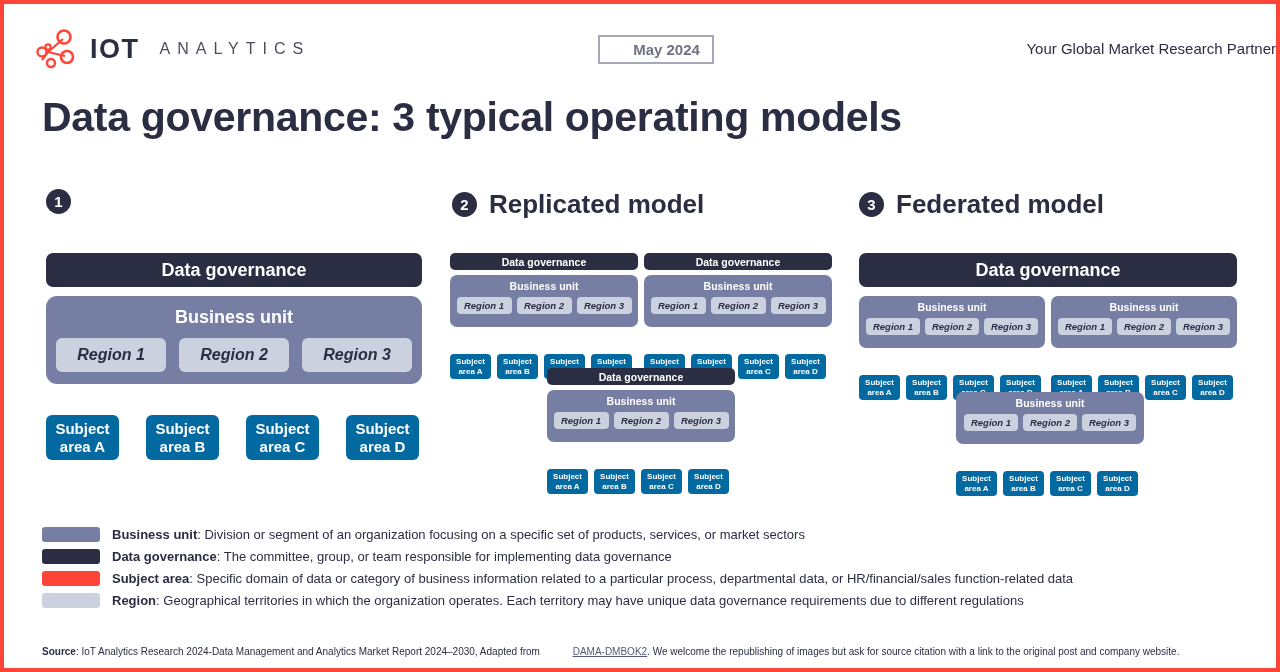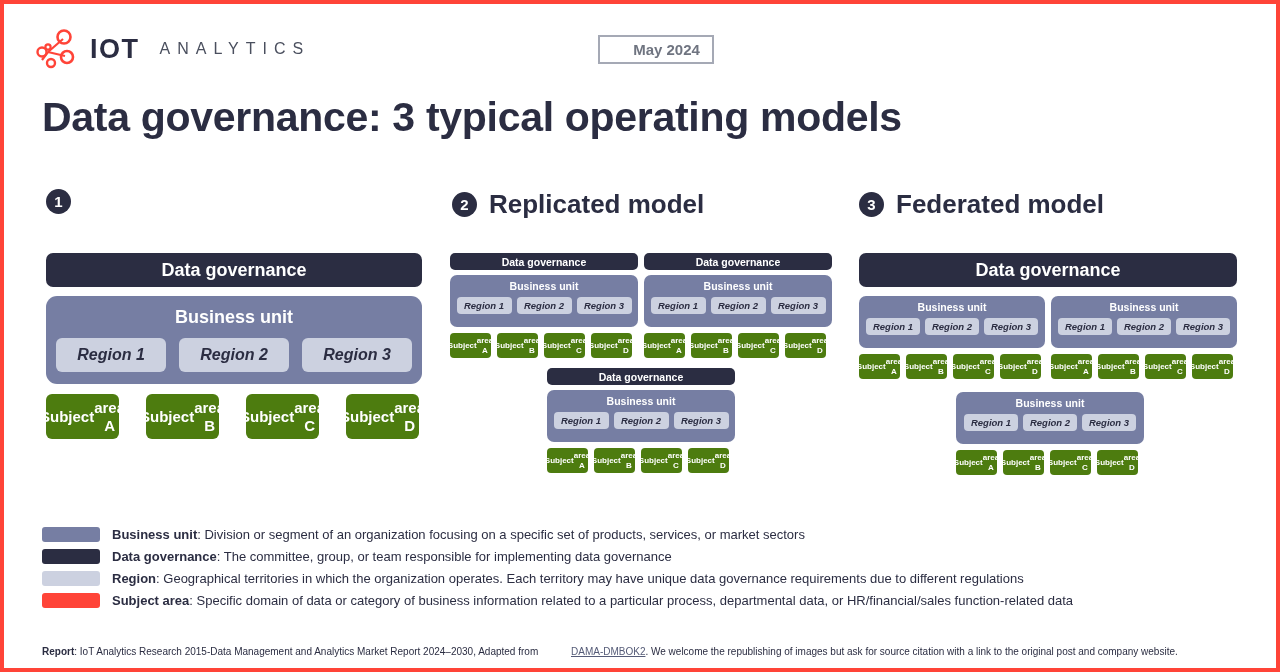--- a/index.html
+++ b/index.html
@@ -54,23 +54,23 @@
     align-items:center;
   }
   .bu-label { color:#fff; font-weight:bold; }
   .regions { display:flex; justify-content:center; }
   .region {
     background:#ccd1e0; color:#2b2d42; border-radius:5px; font-weight:bold;
     display:flex; align-items:center; justify-content:center; text-align:center;font-style:italic;
   }
   .subjects { display:flex; }
   .subject {
-    background:#4d7c0f; color:#fff; border-radius:6px; font-weight:bold;
-    display:flex; flex-direction:row; align-items:center; justify-content:center;
-    text-align:center; line-height:1.15;
+    background:#0369a1; color:#fff; border-radius:6px; font-weight:bold;
+    display:flex; flex-direction:column; align-items:center; justify-content:center;
+    text-align:center; line-height:1.15;margin-top:21px;
   }
 
   
   .m1 { position:absolute; left:42px; top:249px; width:376px; }
   .m1 .gov { height:34px; font-size:18px; }
   .m1 .bu { margin-top:9px; height:88px; border-radius:11px; padding-top:11px; }
   .m1 .bu-label { font-size:18px; }
   .m1 .regions { margin-top:10px; gap:13px; }
   .m1 .region { width:110px; height:34px; font-size:16px; border-radius:6px; }
   .m1 .subjects { margin-top:10px; gap:27px; }
@@ -131,20 +131,21 @@
           <circle cx="33" cy="29" r="6" fill="none" stroke="#ff4438" stroke-width="2.6"></circle>
           <circle cx="8" cy="24" r="4.5" fill="none" stroke="#ff4438" stroke-width="2.4"></circle>
           <circle cx="17" cy="35" r="4" fill="none" stroke="#ff4438" stroke-width="2.4"></circle>
           <circle cx="14" cy="19" r="2.6" fill="none" stroke="#ff4438" stroke-width="2.2"></circle>
         </svg>
       </span>
       <span class="logo-iot">IOT</span>
       <span class="logo-analytics">ANALYTICS</span>
     </div>
     <div class="date-badge">May 2024</div>
+    <div class="tagline">Your Global Market Research Partner</div>
   </div>
 
   <div class="main-title">Data governance: 3 typical operating models</div>
 
   <div class="model-head" id="mh1">
     <span class="badge-num">1</span>
   </div>
   <div class="model-head" id="mh2">
     <span class="badge-num">2</span>
     <span class="model-title">Replicated model</span>
@@ -371,26 +372,26 @@
   <div class="legend">
     <div class="legend-row">
       <span class="swatch" id="sw1" style="background: rgb(118, 126, 163);"></span>
       <span class="legend-text"><b>Business unit</b><span>: Division or segment of an organization focusing on a specific set of products, services, or market sectors</span></span>
     </div>
     <div class="legend-row">
       <span class="swatch" id="sw0" style="background: rgb(43, 45, 66);"></span>
       <span class="legend-text"><b>Data governance</b><span>: The committee, group, or team responsible for implementing data governance</span></span>
     </div>
     <div class="legend-row">
+      <span class="swatch" id="sw3" style="background: rgb(255, 68, 56);"></span>
+      <span class="legend-text"><b>Subject area</b><span>: Specific domain of data or category of business information related to a particular process, departmental data, or HR/financial/sales function-related data</span></span>
+    </div>
+    <div class="legend-row">
       <span class="swatch" id="sw2" style="background: rgb(204, 209, 224);"></span>
       <span class="legend-text"><b>Region</b><span>: Geographical territories in which the organization operates. Each territory may have unique data governance requirements due to different regulations</span></span>
     </div>
-    <div class="legend-row">
-      <span class="swatch" id="sw3" style="background: rgb(255, 68, 56);"></span>
-      <span class="legend-text"><b>Subject area</b><span>: Specific domain of data or category of business information related to a particular process, departmental data, or HR/financial/sales function-related data</span></span>
-    </div>
   </div>
 
   <div class="footer">
-    <b>Report</b><span>: IoT Analytics Research 2015-Data Management and Analytics Market Report 2024–2030, Adapted from </span><a class="lnk" href="#">DAMA-DMBOK2</a><span>. We welcome the republishing of images but ask for source citation with a link to the original post and company website.</span>
+    <b>Source</b><span>: IoT Analytics Research 2024-Data Management and Analytics Market Report 2024–2030, Adapted from </span><a class="lnk" href="#">DAMA-DMBOK2</a><span>. We welcome the republishing of images but ask for source citation with a link to the original post and company website.</span>
   </div>
 
 </div>
 
 </body></html>

